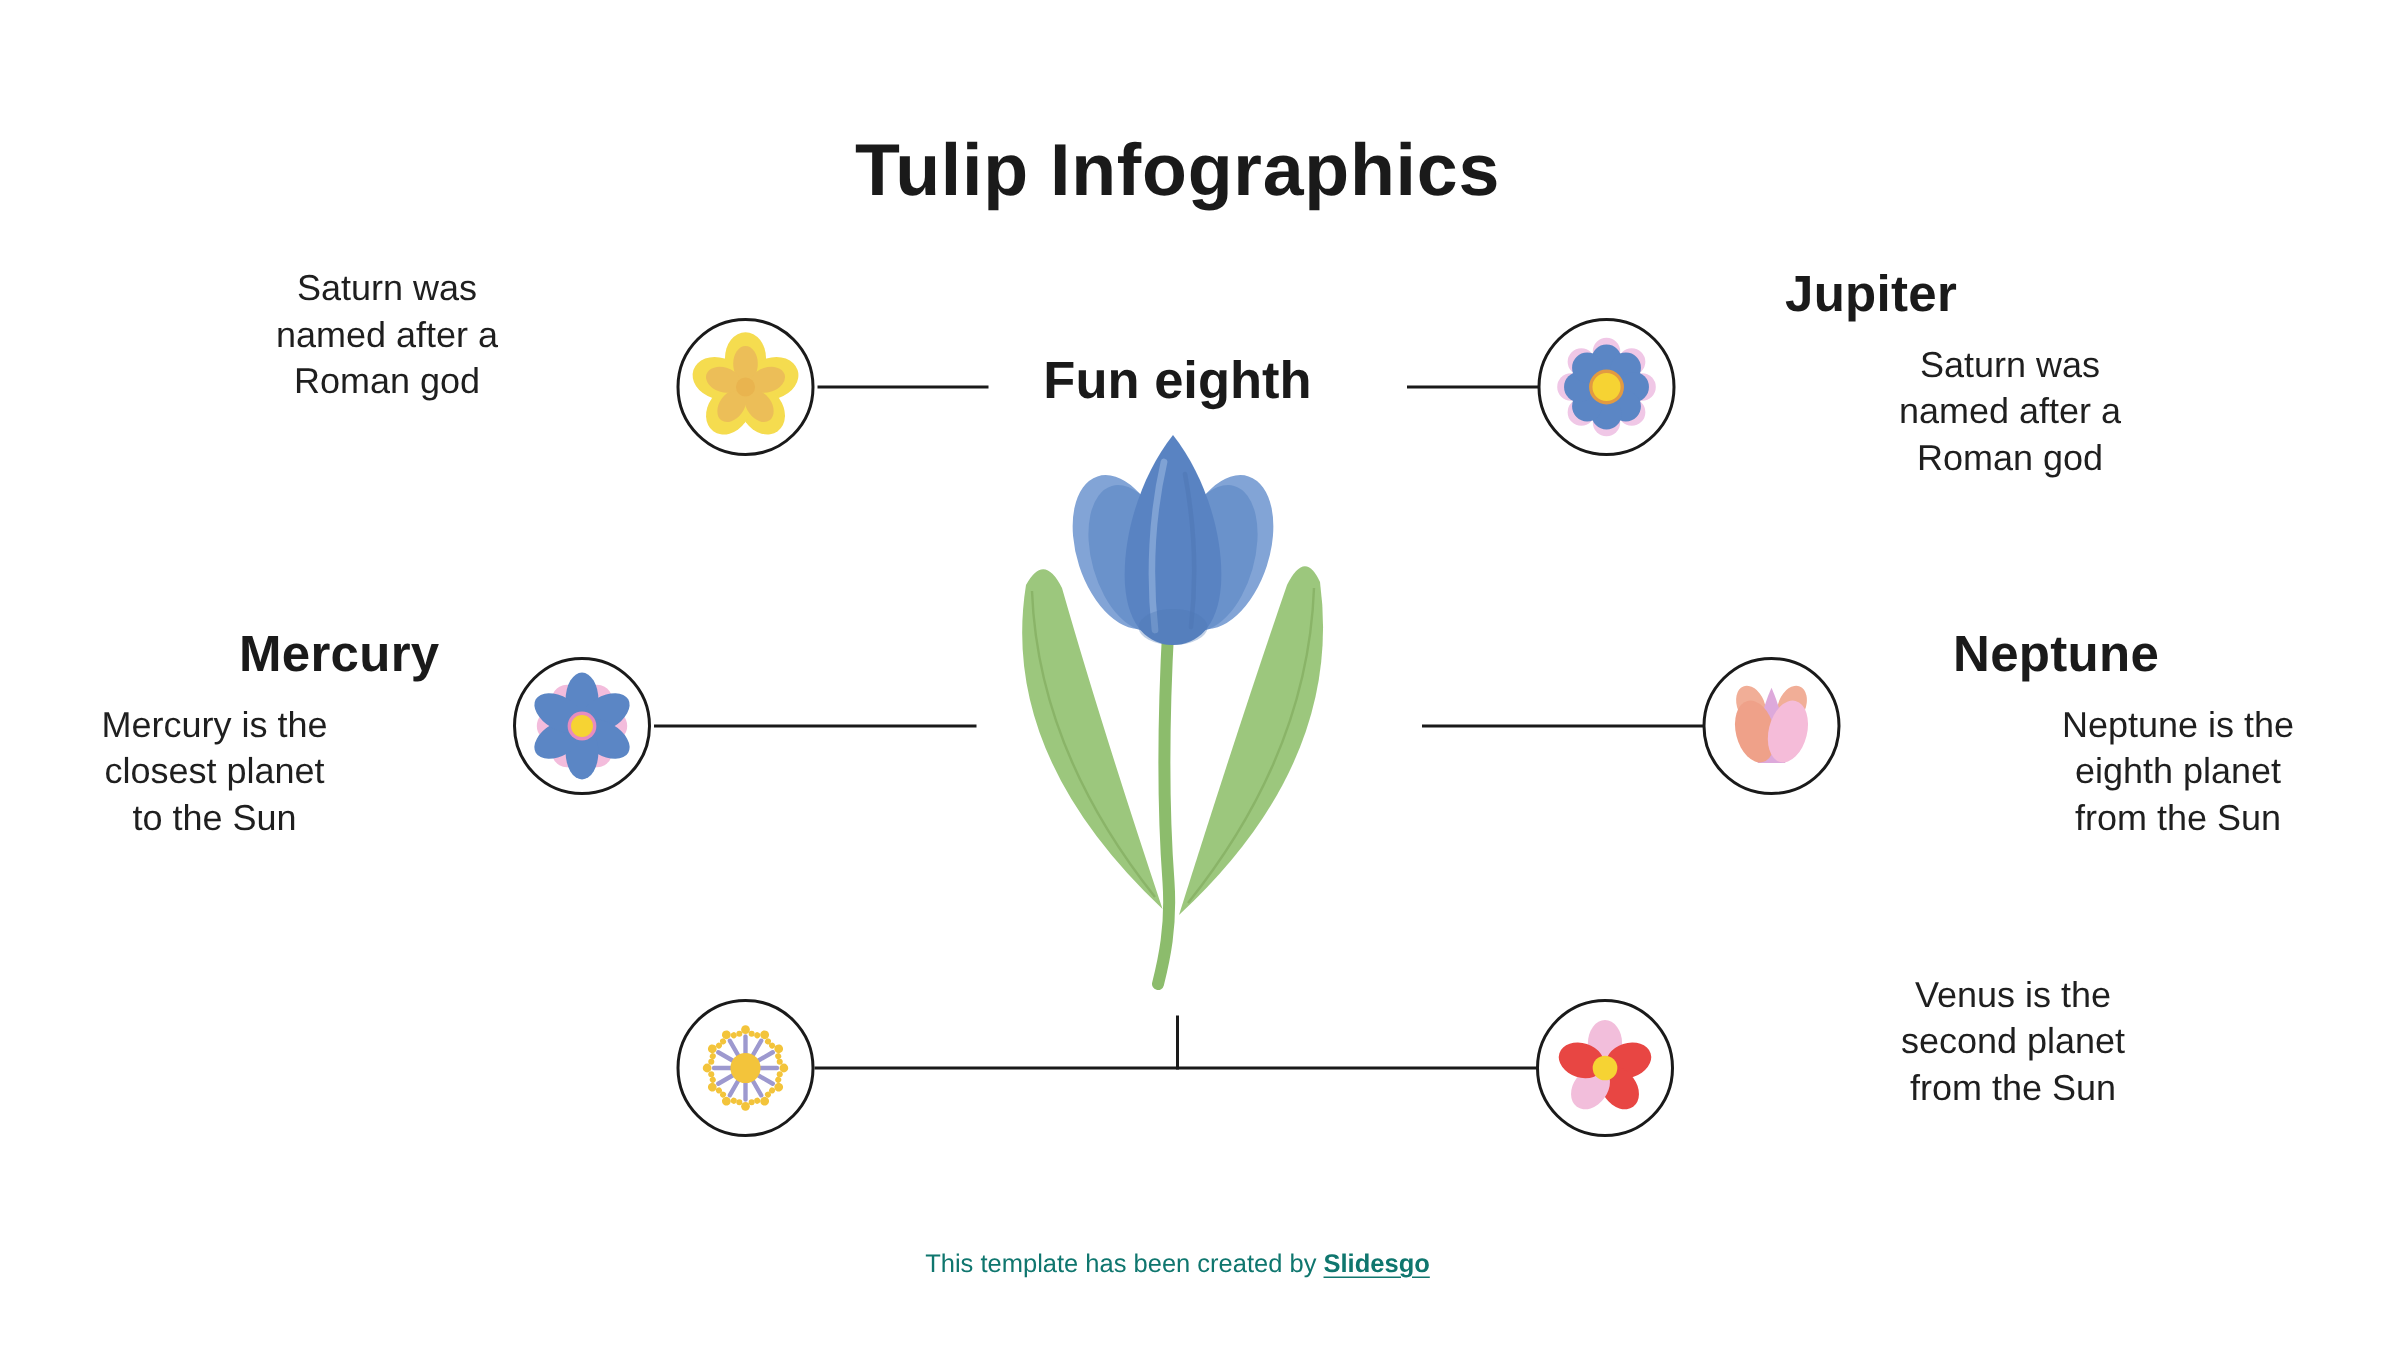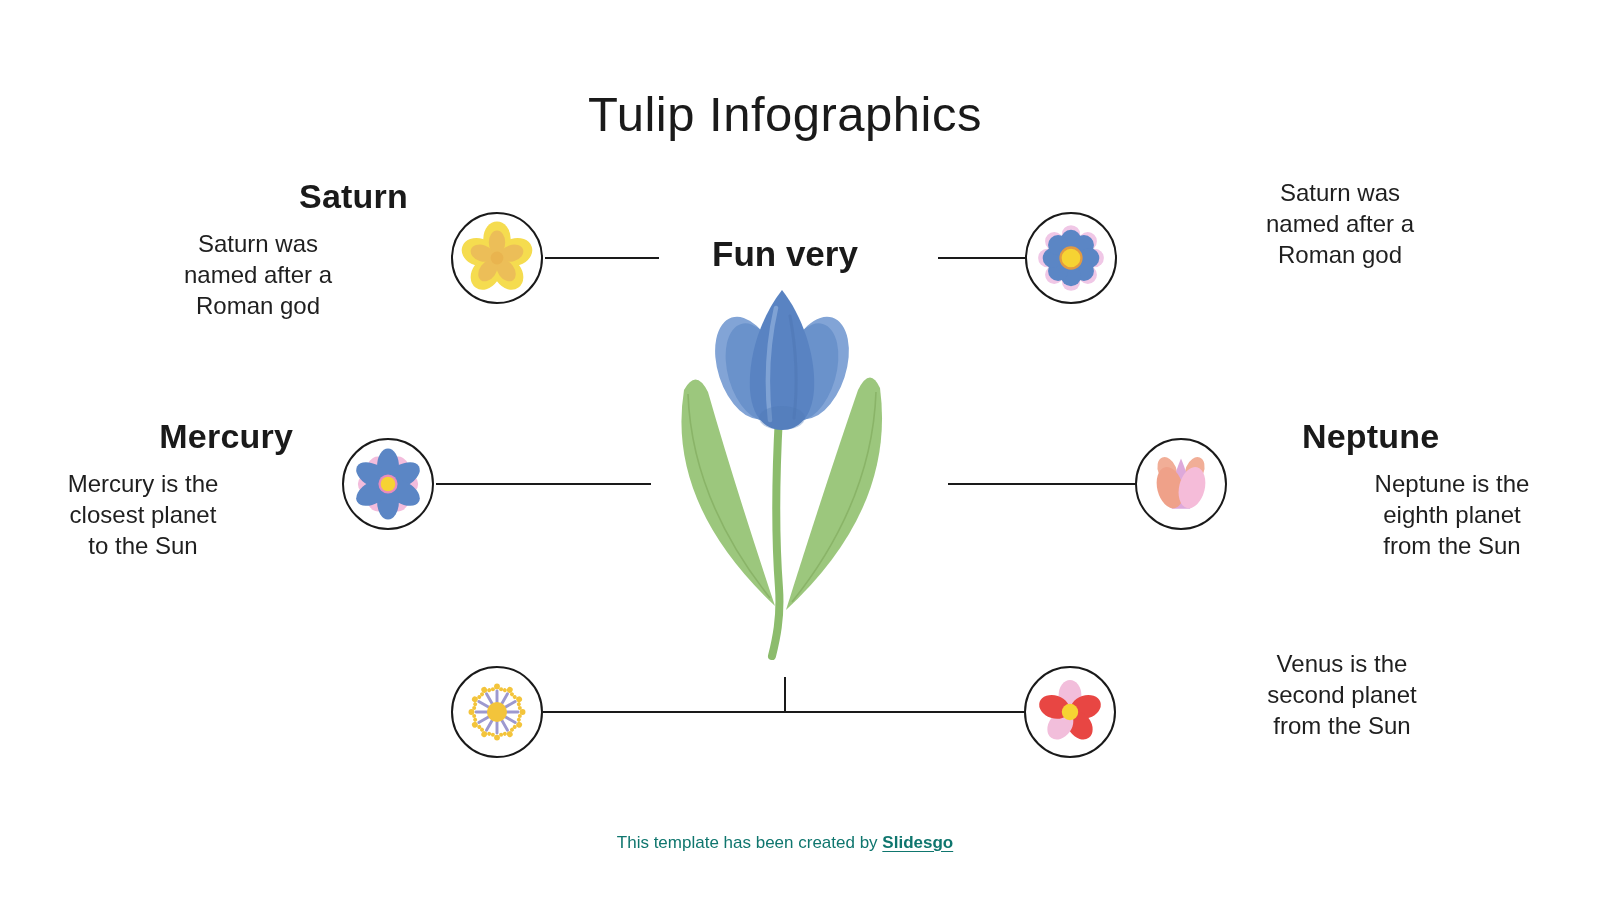--- a/index.html
+++ b/index.html
@@ -2,21 +2,21 @@
 <html><head>
 <meta charset="utf-8">
 <style>
   html,body { margin:0; padding:0; }
   body {
     width:1600px; height:900px; position:relative; overflow:hidden;
     background:#ffffff; color:#1a1a1a;
     font-family:"Liberation Sans", sans-serif;
   }
   .centered-band { position:absolute; left:0; width:1570px; text-align:center; }
-  #slide-title { top:86px; font-size:49px; font-weight:400; letter-spacing:.5px; }
+  #slide-title { top:86px; font-size:49px; font-weight:700; letter-spacing:.5px; }
   #center-label { top:234px; font-size:35px; font-weight:800; }
   .card { position:absolute; width:300px; }
   .card h2 { margin:0 0 12px 0; font-size:34px; font-weight:800; letter-spacing:.2px; }
   .card .fact { font-size:24px; line-height:31px; white-space:pre-line; color:#1f1f1f;text-align:center; }
   .card.right { text-align:right; }
   .card.left  { text-align:left;  }
   #card-saturn  { right:1192px; top:177px; }
   #card-jupiter { left:1190px;  top:177px; }
   #card-mercury { right:1307px; top:417px; }
   #card-neptune { left:1302px;  top:417px; }
@@ -43,21 +43,20 @@
   #tulip-illustration { position:absolute; left:672px; top:288px; }
   #footer { top:833px; font-size:17px; color:#0f766e; }
   #footer .brand { font-weight:800; text-decoration:underline; text-underline-offset:3px; }
 </style>
 </head>
 <body>
 
 <div class="centered-band" id="slide-title">Tulip Infographics</div>
 
 <div class="card right" id="card-saturn">
-  <h2>Saturn</h2>
   <div class="fact">Saturn was
 named after a
 Roman god</div>
 </div>
 <div class="icon-circle" id="icon-saturn">
   <svg width="84" height="84" viewBox="-46 -46 92 92">
     <g fill="#F5DC4F">
       <ellipse cx="0" cy="-21" rx="15" ry="19"></ellipse>
       <ellipse cx="0" cy="-21" rx="15" ry="19" transform="rotate(72)"></ellipse>
       <ellipse cx="0" cy="-21" rx="15" ry="19" transform="rotate(144)"></ellipse>
@@ -69,20 +68,21 @@
       <ellipse cx="0" cy="-17" rx="9" ry="13" transform="rotate(72)"></ellipse>
       <ellipse cx="0" cy="-17" rx="9" ry="13" transform="rotate(144)"></ellipse>
       <ellipse cx="0" cy="-17" rx="9" ry="13" transform="rotate(216)"></ellipse>
       <ellipse cx="0" cy="-17" rx="9" ry="13" transform="rotate(288)"></ellipse>
       <circle r="7" fill="#E9B44F"></circle>
     </g>
   </svg>
 </div>
 
 <div class="card left" id="card-jupiter">
+  <h2>Jupiter</h2>
   <div class="fact">Saturn was
 named after a
 Roman god</div>
 </div>
 <div class="icon-circle" id="icon-jupiter">
   <svg width="84" height="84" viewBox="-46 -46 92 92">
     <g fill="#F0C7E6">
       <circle r="26"></circle>
       <circle cy="-26" r="10"></circle>
       <circle cy="-26" r="10" transform="rotate(45)"></circle>
@@ -244,21 +244,21 @@
   <svg width="84" height="84" viewBox="-46 -46 92 92">
     <ellipse cy="-18" rx="12.5" ry="17" fill="#F2BEDB"></ellipse>
     <ellipse cy="-18" rx="12.5" ry="17" transform="rotate(72)" fill="#E84643"></ellipse>
     <ellipse cy="-18" rx="12.5" ry="17" transform="rotate(144)" fill="#E84643"></ellipse>
     <ellipse cy="-18" rx="12.5" ry="17" transform="rotate(216)" fill="#F2BEDB"></ellipse>
     <ellipse cy="-18" rx="12.5" ry="17" transform="rotate(288)" fill="#E84643"></ellipse>
     <circle r="9" fill="#F6D333"></circle>
   </svg>
 </div>
 
-<div class="centered-band" id="center-label">Fun very</div>
+<div class="centered-band" id="center-label">Fun eighth</div>
 
 <svg id="tulip-illustration" width="222" height="378" viewBox="0 0 222 378">
   <path d="M107,128 C103,200 104,260 107,300 C109,330 104,352 100,368" stroke="#8CBC6C" stroke-width="8" fill="none" stroke-linecap="round"></path>
   <path d="M12,102 Q-6,215 103,318 Q62,195 36,104 Q24,80 12,102 Z" fill="#9CC77D"></path>
   <path d="M16,106 Q20,212 98,310" stroke="#8AB468" stroke-width="1.6" fill="none"></path>
   <path d="M208,100 Q224,220 114,322 Q154,195 186,102 Q198,78 208,100 Z" fill="#9CC77D"></path>
   <path d="M204,104 Q200,214 120,314" stroke="#8AB468" stroke-width="1.6" fill="none"></path>
   <g>
     <ellipse cx="76" cy="80" rx="30" ry="53" transform="rotate(-18 76 80)" fill="#82A4D6"></ellipse>
     <ellipse cx="144" cy="80" rx="30" ry="53" transform="rotate(18 144 80)" fill="#82A4D6"></ellipse>

